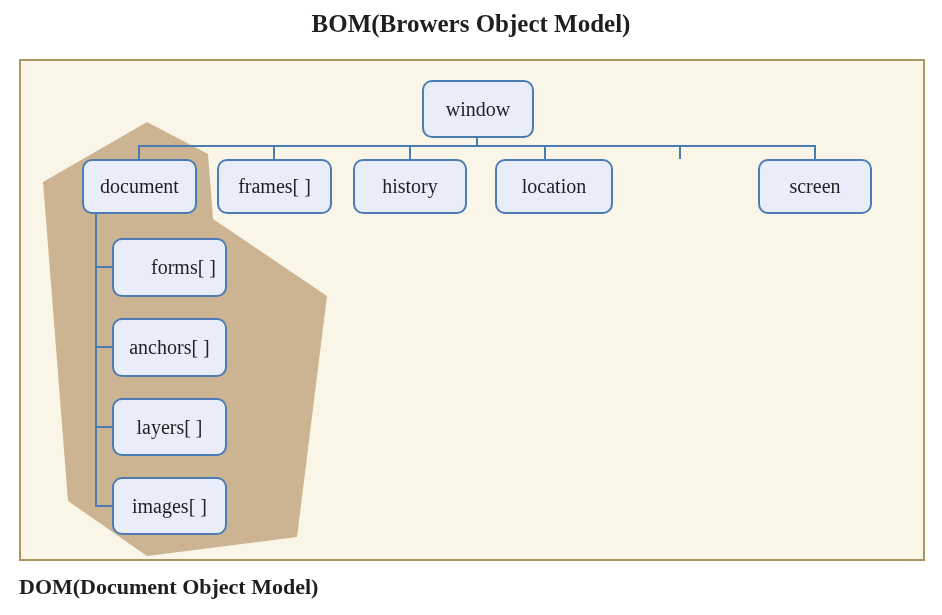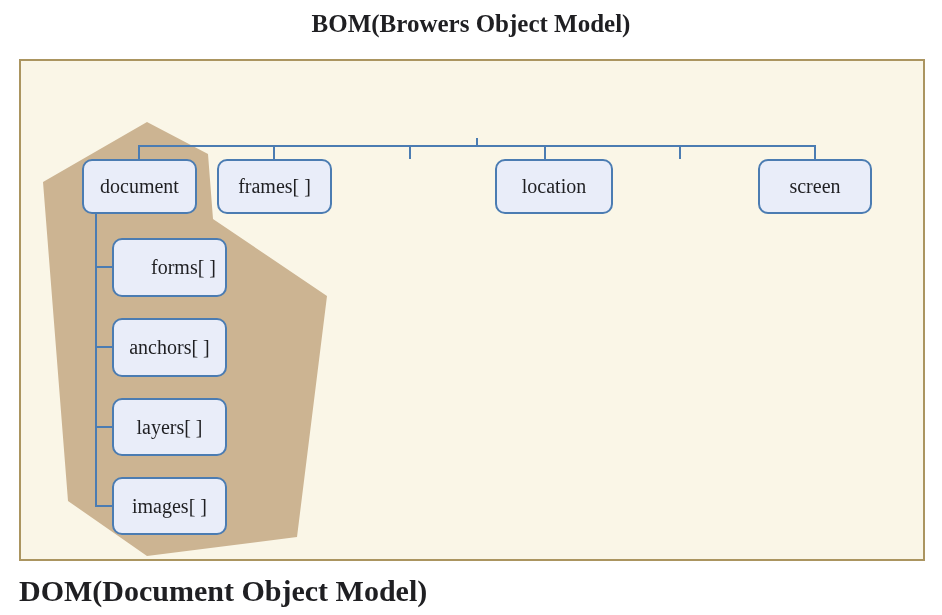--- a/index.html
+++ b/index.html
@@ -29,21 +29,21 @@
     position: absolute;
     left: 0; top: 10px; width: 942px;
     text-align: center;
     font-size: 25px;
     font-weight: bold;
     letter-spacing: 0px;
   }
   .footer-label {
     position: absolute;
     left: 19px; top: 574px;
-    font-size: 30px;
+    font-size: 22px;
     font-weight: bold;
   }
   .panel {
     position: absolute;
     left: 19px; top: 59px;
     width: 906px; height: 502px;
     background: var(--panel-bg);
     border: 2px solid var(--panel-border);
   }
   .panel-inner {
@@ -128,23 +128,25 @@
       <div class="line l-stub l-stub-history"></div>
       <div class="line l-stub l-stub-location"></div>
       <div class="line l-stub l-stub-navigator"></div>
       <div class="line l-stub l-stub-screen"></div>
       <div class="line l-trunk"></div>
       <div class="line l-branch l-branch-forms"></div>
       <div class="line l-branch l-branch-anchors"></div>
       <div class="line l-branch l-branch-layers"></div>
       <div class="line l-branch l-branch-images"></div>
 
+      <div class="node n-window">window</div>
 
       <div class="node row1 n-document">document</div>
       <div class="node row1 n-frames">frames[ ]</div>
+      <div class="node row1 n-history">history</div>
       <div class="node row1 n-location">location</div>
       <div class="node row1 n-screen">screen</div>
 
       <div class="node colc n-forms">forms[ ]</div>
       <div class="node colc n-anchors">anchors[ ]</div>
       <div class="node colc n-layers">layers[ ]</div>
       <div class="node colc n-images">images[ ]</div>
 
     </div>
   </div>

